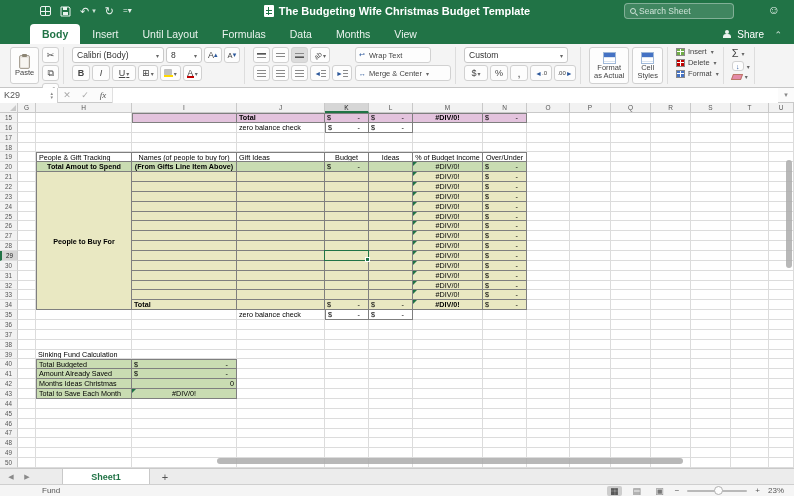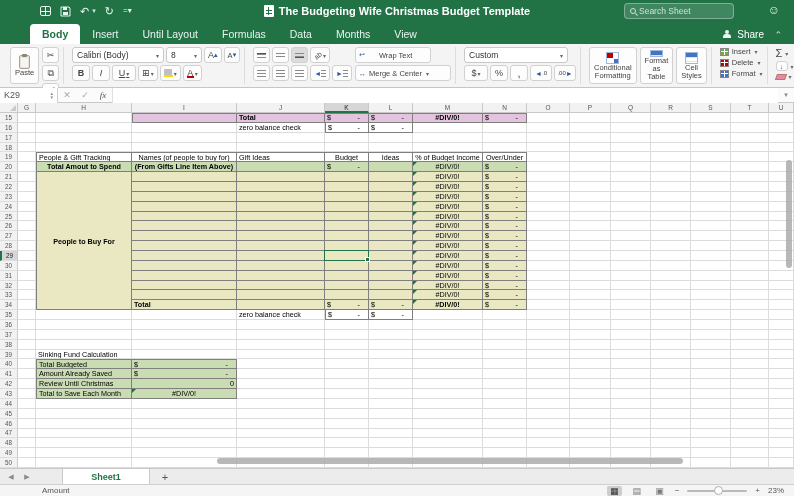--- a/index.html
+++ b/index.html
@@ -300,21 +300,21 @@
             <span class="bluea">◄</span>
             <span class="lines" style="width:5px;"></span>
           </span>
         <span class="btn">
             <span class="bluea">►</span>
             <span class="lines" style="width:5px;"></span>
           </span>
       </div>
     </div>
     <div class="vcol">
-      <span class="btn" style="justify-content:flex-start;gap:14px;width:76px;">
+      <span class="btn" style="justify-content:flex-start;gap:4px;width:76px;">
         <span class="bluea">↩</span>
         <span style="font-size:7.5px;">Wrap Text</span>
       </span>
       <span class="btn" style="justify-content:flex-start;gap:3px;width:96px;">
         <span class="bluea">↔</span>
         <span style="font-size:7.5px;">Merge &amp; Center</span>
         <span class="chev">▾</span>
       </span>
     </div>
   </div>
@@ -343,26 +343,22 @@
         <span class="btn" style="width:22px;font-size:6px;">
             <span>.00</span>
             <span class="bluea">►</span>
           </span>
       </div>
     </div>
   </div>
 
   <div class="rgroup">
     <div class="bigbtn">
-      <span class="icongrid"></span>
-      <span class="twoline"><span>Conditional</span><br><span>Formatting</span></span>
-    </div>
-    <div class="bigbtn">
       <span class="icontbl"></span>
-      <span class="twoline"><span>Format</span><br><span>as Table</span></span>
+      <span class="twoline"><span>Format</span><br><span>as Actual</span></span>
     </div>
     <div class="bigbtn">
       <span class="icontbl"></span>
       <span class="twoline"><span>Cell</span><br><span>Styles</span></span>
     </div>
   </div>
 
   <div class="rgroup">
     <div class="vcol" style="font-size:7.5px;">
       <span class="hrow" style="align-items:center;gap:3px;">
@@ -1002,21 +998,21 @@
         <div class="cell" style="width: 41px;"></div>
         <div class="cell" style="width: 40px;"></div>
         <div class="cell" style="width: 40px;"></div>
         <div class="cell" style="width: 40px;"></div>
         <div class="cell" style="width: 38px;"></div>
         <div class="cell" style="width: 25px;"></div>
       </div>
       <div class="grow">
         <div class="rh">42</div>
         <div class="cell" style="width: 18px;"></div>
-        <div class="cell g b bl" style="width: 96px;">Review Until Christmas</div>
+        <div class="cell g b bl" style="width: 96px;">Months Ideas Christmas</div>
         <div class="cell g b right" style="width: 105px;">0</div>
         <div class="cell" style="width: 88px;"></div>
         <div class="cell" style="width: 44px;"></div>
         <div class="cell" style="width: 44px;"></div>
         <div class="cell" style="width: 70px;"></div>
         <div class="cell" style="width: 44px;"></div>
         <div class="cell" style="width: 43px;"></div>
         <div class="cell" style="width: 41px;"></div>
         <div class="cell" style="width: 40px;"></div>
         <div class="cell" style="width: 40px;"></div>
@@ -1176,21 +1172,21 @@
   </div>
 
 <div id="sheetbar">
   <span class="sharrow">◀</span>
   <span class="sharrow" style="width:10px;">▶</span>
   <div id="sheettab">Sheet1</div>
   <span id="addsheet">+</span>
 </div>
 
 <div id="statusbar">
-  <span id="ready">Amount</span>
+  <span id="ready">Fund</span>
   <div id="sbright">
     <span class="viewic on">▦</span>
     <span class="viewic">▤</span>
     <span class="viewic">▣</span>
     <span>−</span>
     <span id="zoomtrack">
         <span id="zoomthumb"></span>
       </span>
     <span>+</span>
     <span>23%</span>

